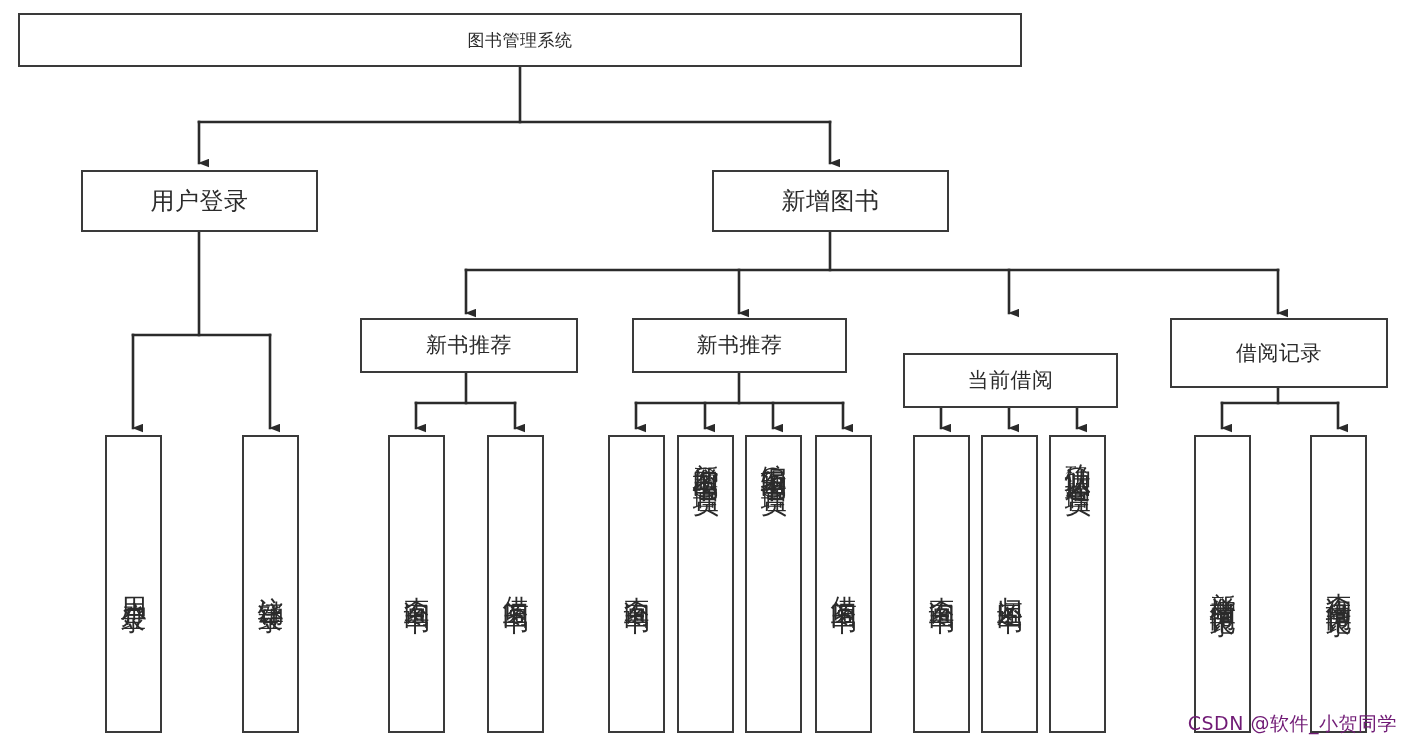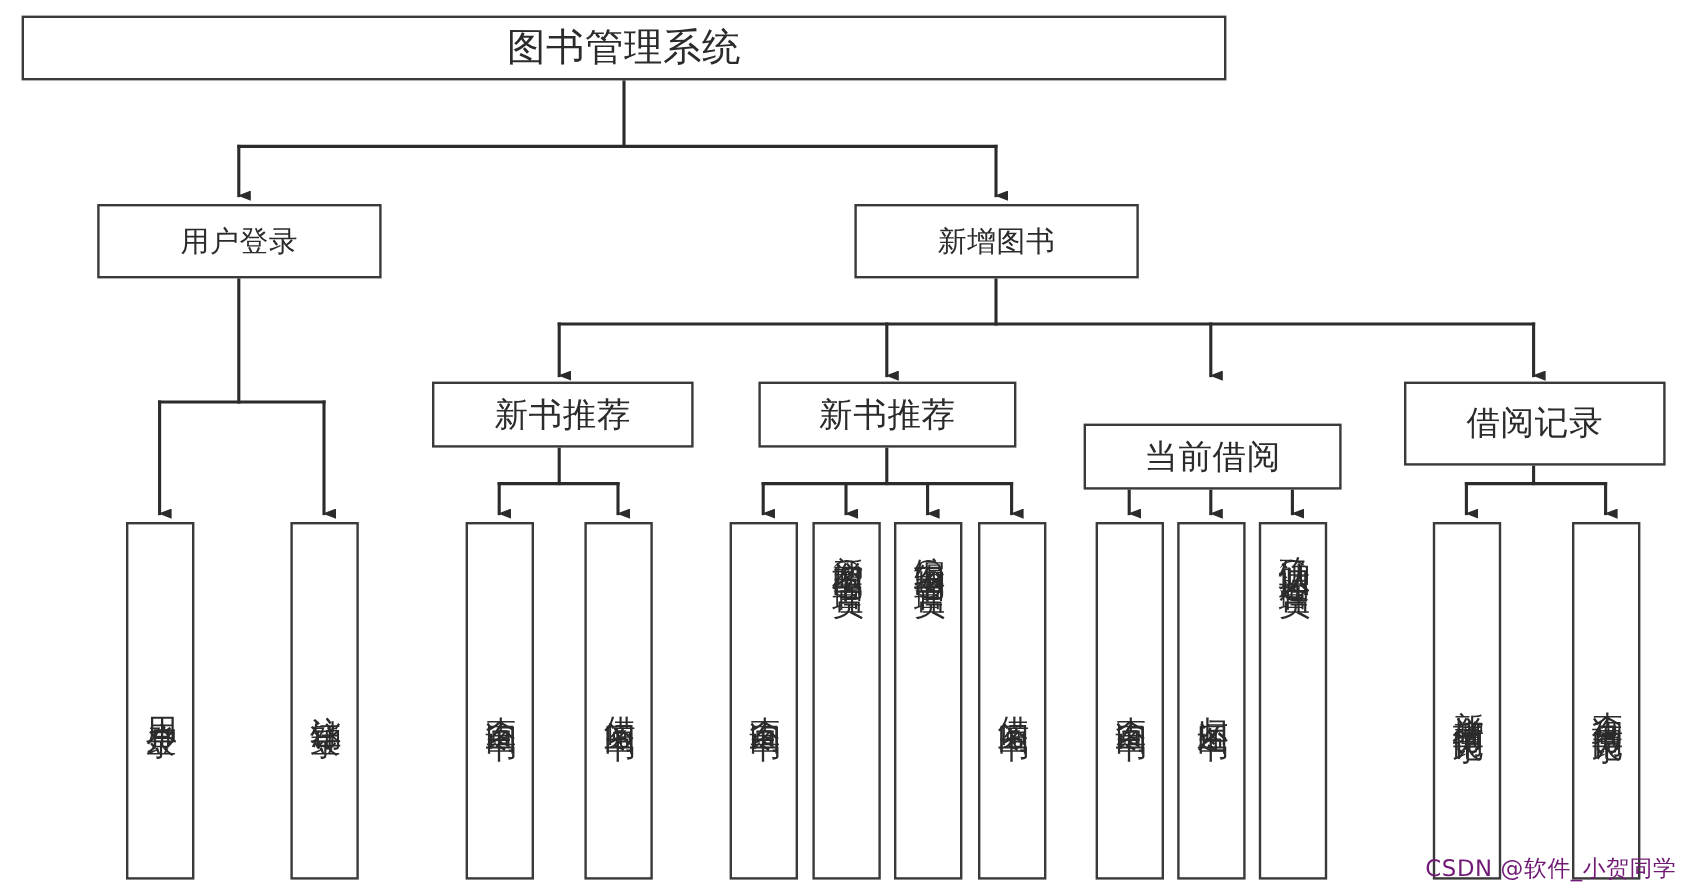--- a/index.html
+++ b/index.html
@@ -38,27 +38,27 @@
     text-align: center;
   }
   .node .node-label {
     display: block;
     line-height: 1.18;
     letter-spacing: 0.5px;
     color: #2b2b2b;
     white-space: pre-line;
   }
   .node.level-root .node-label {
-    font-size: 32px;
+    font-size: 17px;
   }
   .node.level-branch .node-label {
     font-size: 24px;
   }
   .node.level-group .node-label {
-    font-size: 28px;
+    font-size: 21px;
   }
   .node.leaf {
     align-items: flex-start;
     padding-top: 6px;
   }
   .node.leaf .node-label {
     writing-mode: vertical-rl;
     text-orientation: upright;
     font-size: 26px;
     line-height: 1.05;

